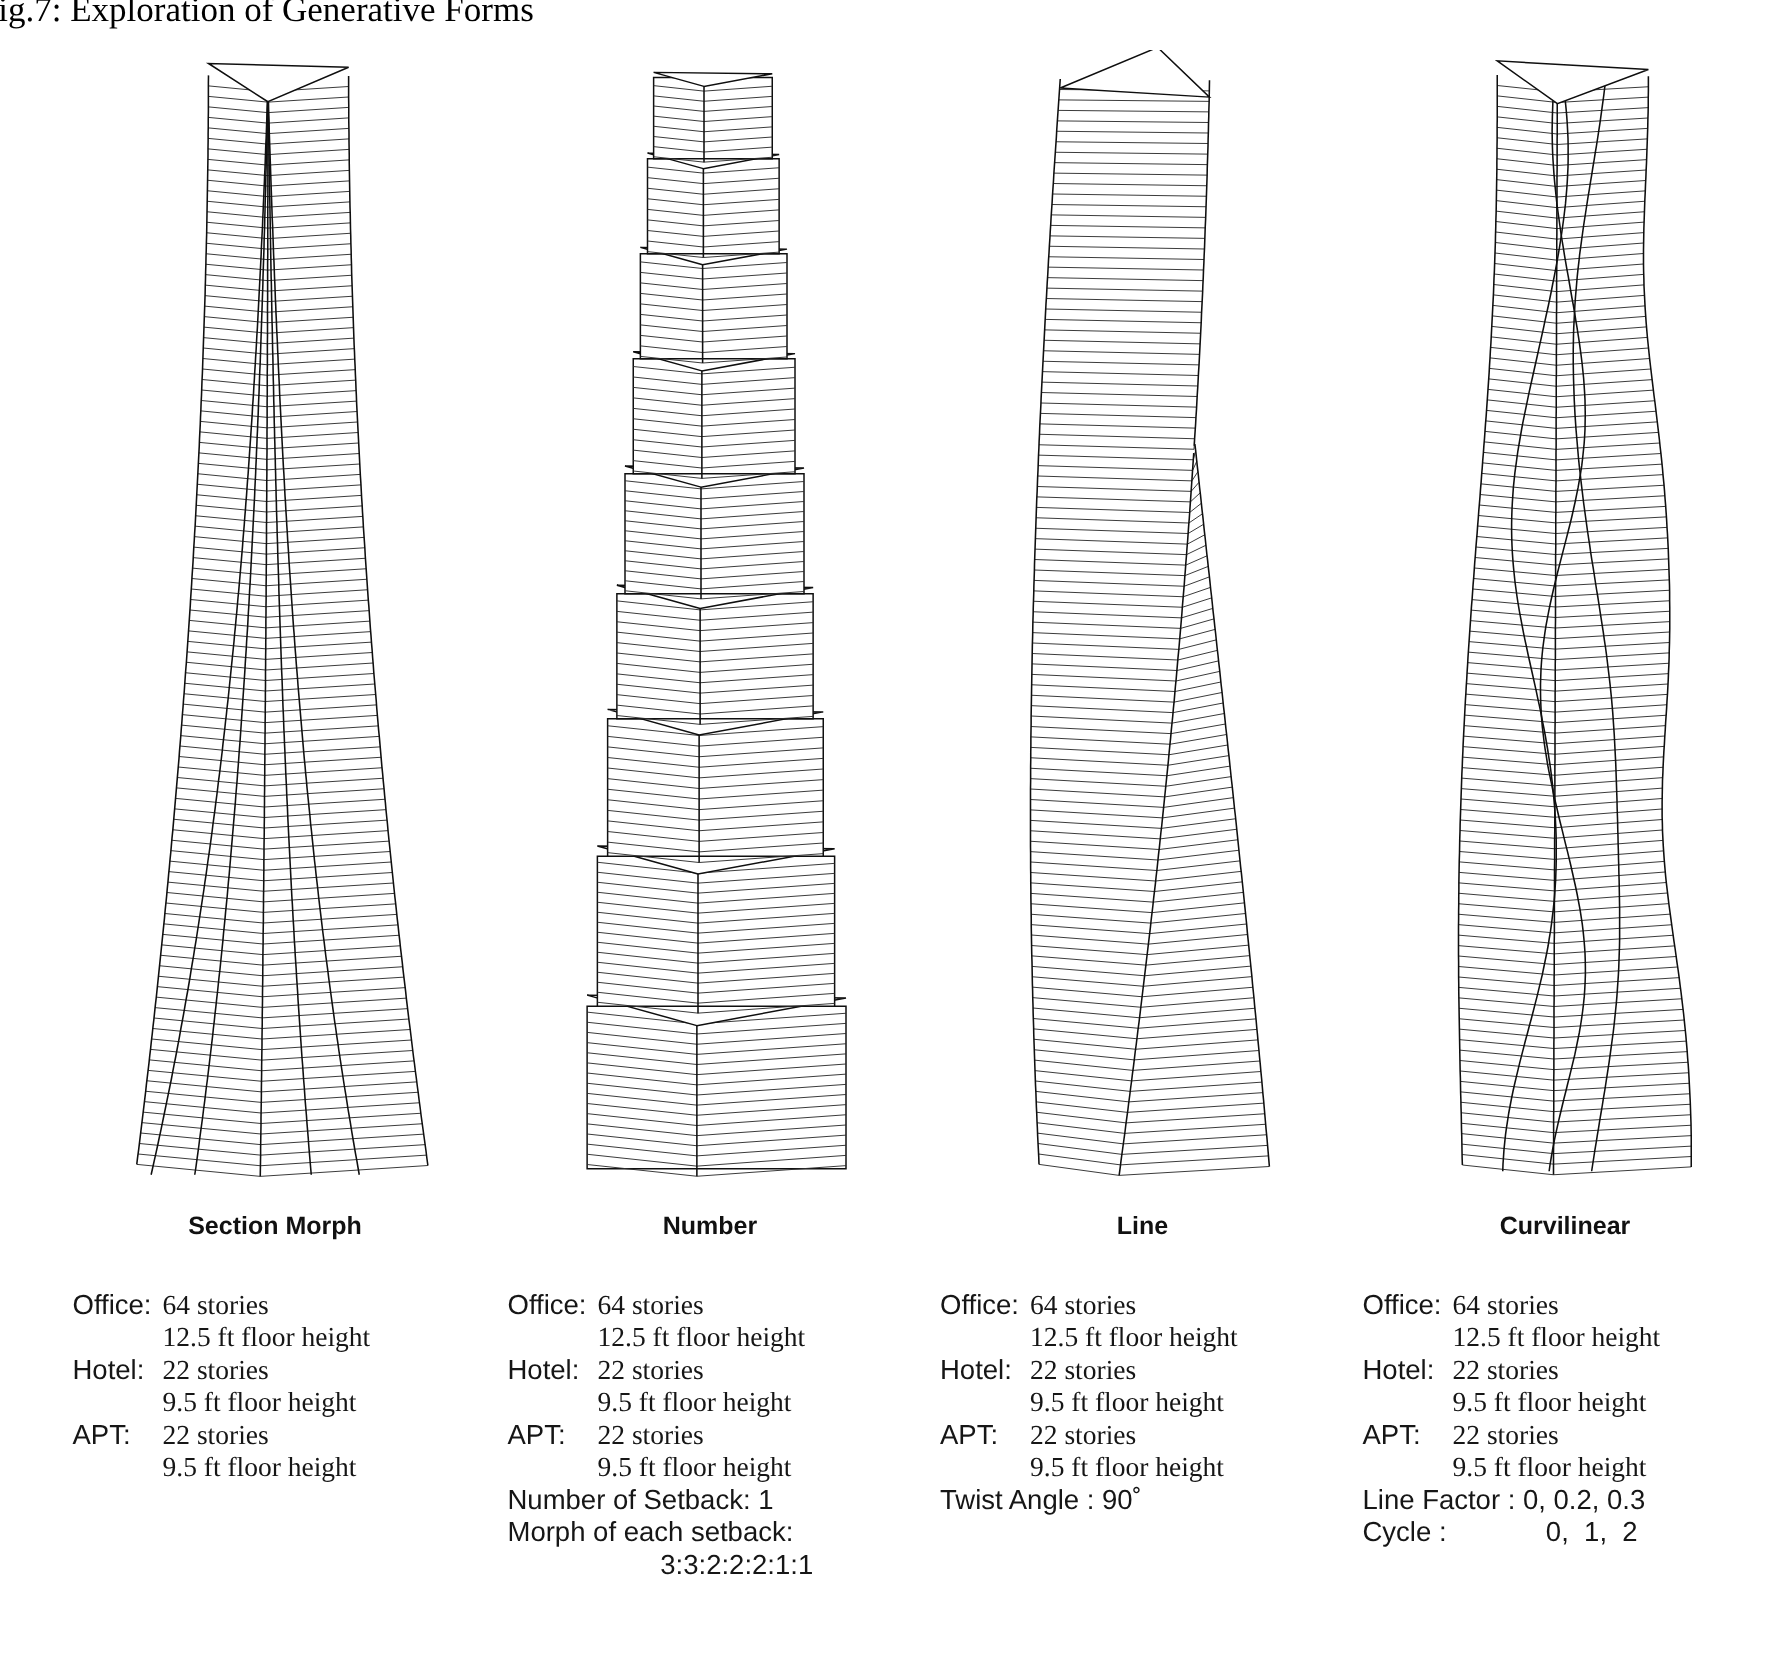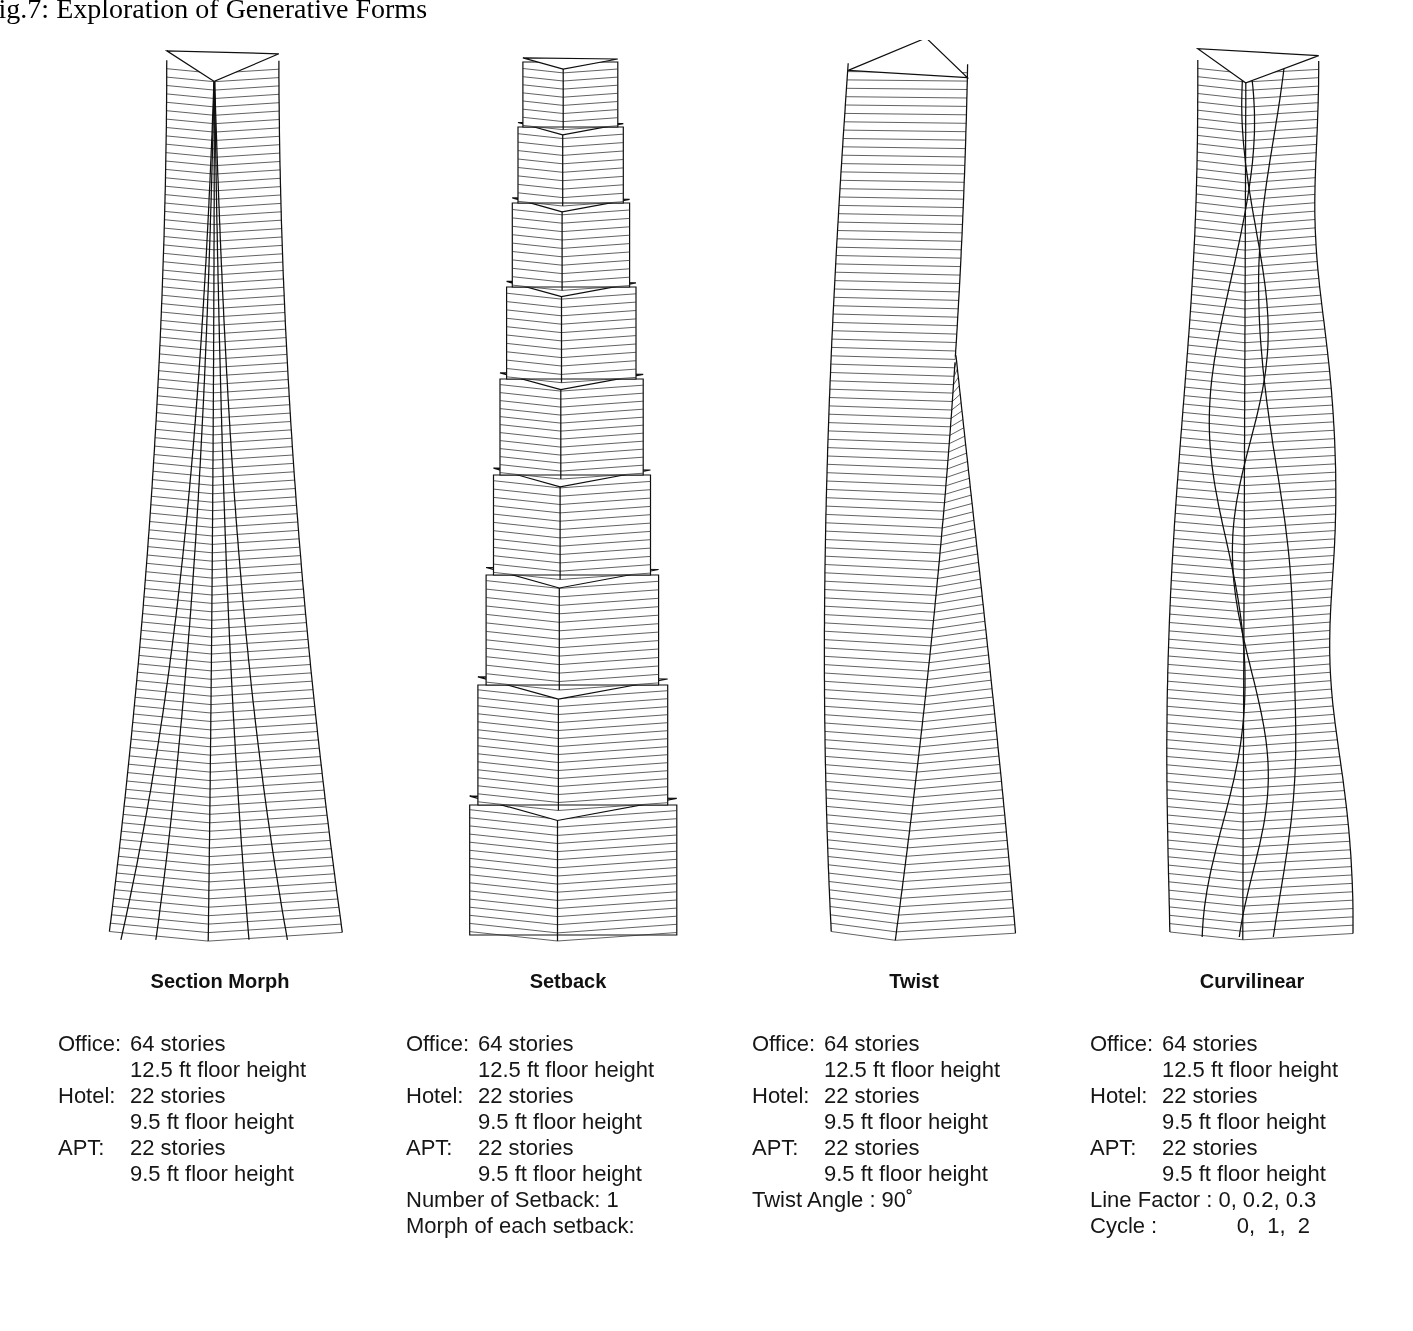--- a/index.html
+++ b/index.html
@@ -15,21 +15,21 @@
   }
   .columns{position:absolute;top:40px;left:0;width:1413px;height:1290px;padding-left:21px;}
   .col{position:absolute;top:0;width:336px;}
   .c0{left:52px}.c1{left:400px}.c2{left:746px}.c3{left:1084px}
   .tower-title{
     text-align:center;font-weight:bold;font-size:20px;margin-top:12px;color:#111;
   }
   .specs{margin-top:38px;padding-left:6px;font-size:22px;line-height:26px;color:#161616;}
   .spec-row{display:flex;}
   .spec-label{width:72px;flex:none;}
-  .spec-val{flex:1;}
+  .spec-val{flex:1;font-family:Liberation Serif, serif;}
   .spec-extra{white-space:pre-wrap;}
   svg{display:block;}
   svg .fl{fill:none;stroke:#2e2e2e;stroke-width:0.75;}
   svg .edge{fill:none;stroke:#0f0f0f;stroke-width:1.25;}
   svg .cap{fill:#ffffff;stroke:#0f0f0f;stroke-width:1.2;}
   svg .body{fill:#ffffff;stroke:#0f0f0f;stroke-width:1.2;}
 </style>
 </head>
 <body>
 
@@ -305,21 +305,21 @@
           <path d="M122.9 36.7L163.2 41.0L217.8 37.1" class="fl"></path>
           <path d="M122.9 44.8L163.2 49.1L217.8 45.2" class="fl"></path>
           <path d="M122.9 52.9L163.2 57.2L217.8 53.3" class="fl"></path>
           <path d="M122.9 61.0L163.2 65.4L217.8 61.5" class="fl"></path>
           <path d="M122.9 69.2L163.2 73.5L217.8 69.6" class="fl"></path>
           <path d="M122.9 77.3L163.2 81.6L217.8 77.7" class="fl"></path>
           <path d="M122.9 85.4L163.2 89.7L217.8 85.8" class="fl"></path>
           <path d="M163.2 24.7L163.2 89.7" class="edge"></path>
           <path d="M163.2 29.1L122.9 17.9L217.8 19.0Z" class="cap"></path>
         </svg>
-        <div class="tower-title">Setback</div>
+        <div class="tower-title">Number</div>
         <div class="specs">
           <div class="spec-row">
             <div class="spec-label">Office:</div>
             <div class="spec-val">
               <div>64 stories</div>
               <div>12.5 ft floor height</div>
             </div>
           </div>
           <div class="spec-row">
             <div class="spec-label">Hotel:</div>
@@ -330,20 +330,21 @@
           </div>
           <div class="spec-row">
             <div class="spec-label">APT:</div>
             <div class="spec-val">
               <div>22 stories</div>
               <div>9.5 ft floor height</div>
             </div>
           </div>
           <div class="spec-extra">Number of Setback: 1</div>
           <div class="spec-extra">Morph of each setback:</div>
+          <div class="spec-extra">                    3:3:2:2:2:1:1</div>
         </div>
       </div>
       <div class="col c2">
         <svg width="336" height="918" viewBox="0 0 336 918">
           <path d="M101.6 31.6L221.5 32.7" class="fl"></path>
           <path d="M101.1 39.9L221.3 41.1" class="fl"></path>
           <path d="M100.5 48.3L221.1 49.5" class="fl"></path>
           <path d="M99.9 56.7L220.9 58.0" class="fl"></path>
           <path d="M99.4 65.0L220.6 66.4" class="fl"></path>
           <path d="M98.8 73.4L220.4 74.8" class="fl"></path>
@@ -443,21 +444,21 @@
           <path d="M83.7 858.2L153.8 866.7L266.6 859.4" class="fl"></path>
           <path d="M84.0 866.5L152.7 875.1L267.3 867.8" class="fl"></path>
           <path d="M84.4 874.8L151.5 883.5L268.0 876.3" class="fl"></path>
           <path d="M84.8 883.2L150.4 891.9L268.8 884.7" class="fl"></path>
           <path d="M85.2 891.5L149.3 900.3L269.5 893.2" class="fl"></path>
           <path d="M209.0 322.4L208.6 328.3L208.2 334.1L207.8 340.0L207.4 345.8L207.0 351.6L206.6 357.5L206.2 363.3L205.8 369.2L205.4 375.0L204.9 380.9L204.5 386.7L204.1 392.6L203.6 398.4L203.2 404.2L202.7 410.1L202.3 415.9L201.8 421.8L201.4 427.6L200.9 433.5L200.4 439.3L199.9 445.2L199.5 451.0L199.0 456.8L198.5 462.7L198.0 468.5L197.5 474.4L197.0 480.2L196.4 486.1L195.9 491.9L195.4 497.7L194.9 503.6L194.3 509.4L193.8 515.3L193.3 521.1L192.7 526.9L192.2 532.8L191.6 538.6L191.0 544.5L190.5 550.3L189.9 556.1L189.3 562.0L188.8 567.8L188.2 573.7L187.6 579.5L187.0 585.3L186.4 591.2L185.8 597.0L185.2 602.9L184.6 608.7L184.0 614.5L183.4 620.4L182.7 626.2L182.1 632.0L181.5 637.9L180.8 643.7L180.2 649.6L179.6 655.4L178.9 661.2L178.3 667.1L177.6 672.9L176.9 678.7L176.3 684.6L175.6 690.4L174.9 696.2L174.3 702.1L173.6 707.9L172.9 713.7L172.2 719.6L171.5 725.4L170.8 731.3L170.1 737.1L169.4 742.9L168.7 748.8L168.0 754.6L167.3 760.4L166.6 766.2L165.9 772.1L165.2 777.9L164.4 783.7L163.7 789.6L163.0 795.4L162.2 801.2L161.5 807.1L160.8 812.9L160.0 818.7L159.3 824.6L158.5 830.4L157.8 836.2L157.0 842.0L156.3 847.9L155.5 853.7L154.7 859.5L154.0 865.4L153.2 871.2L152.4 877.0L151.6 882.8L150.8 888.7L150.1 894.5L149.3 900.3" class="edge"></path>
           <path d="M102.2 23.2L101.8 29.0L101.4 34.8L101.0 40.6L100.6 46.4L100.2 52.2L99.8 58.0L99.4 63.8L99.1 69.6L98.7 75.4L98.3 81.2L97.9 87.0L97.5 92.8L97.1 98.6L96.8 104.4L96.4 110.2L96.0 116.0L95.7 121.8L95.3 127.6L94.9 133.4L94.6 139.2L94.2 145.0L93.9 150.8L93.5 156.6L93.2 162.4L92.8 168.2L92.5 174.0L92.2 179.8L91.8 185.6L91.5 191.3L91.2 197.1L90.8 202.9L90.5 208.7L90.2 214.5L89.9 220.3L89.6 226.1L89.3 231.9L89.0 237.7L88.7 243.5L88.4 249.3L88.1 255.1L87.8 260.9L87.5 266.7L87.2 272.5L86.9 278.3L86.7 284.0L86.4 289.8L86.1 295.6L85.8 301.4L85.6 307.2L85.3 313.0L85.1 318.8L84.8 324.6L84.6 330.4L84.4 336.2L84.1 342.0L83.9 347.7L83.7 353.5L83.4 359.3L83.2 365.1L83.0 370.9L82.8 376.7L82.6 382.5L82.4 388.3L82.2 394.1L82.0 399.8L81.8 405.6L81.6 411.4L81.5 417.2L81.3 423.0L81.1 428.8L81.0 434.6L80.8 440.4L80.6 446.2L80.5 451.9L80.3 457.7L80.2 463.5L80.1 469.3L79.9 475.1L79.8 480.9L79.7 486.7L79.6 492.4L79.5 498.2L79.4 504.0L79.3 509.8L79.2 515.6L79.1 521.4L79.0 527.2L78.9 533.0L78.9 538.7L78.8 544.5L78.7 550.3L78.7 556.1L78.6 561.9L78.6 567.7L78.5 573.4L78.5 579.2L78.5 585.0L78.4 590.8L78.4 596.6L78.4 602.4L78.4 608.2L78.4 613.9L78.4 619.7L78.4 625.5L78.4 631.3L78.4 637.1L78.5 642.9L78.5 648.6L78.5 654.4L78.6 660.2L78.6 666.0L78.7 671.8L78.7 677.6L78.8 683.3L78.9 689.1L79.0 694.9L79.0 700.7L79.1 706.5L79.2 712.3L79.3 718.0L79.4 723.8L79.6 729.6L79.7 735.4L79.8 741.2L79.9 747.0L80.1 752.7L80.2 758.5L80.4 764.3L80.5 770.1L80.7 775.9L80.9 781.7L81.0 787.4L81.2 793.2L81.4 799.0L81.6 804.8L81.8 810.6L82.0 816.4L82.2 822.1L82.4 827.9L82.7 833.7L82.9 839.5L83.1 845.3L83.4 851.1L83.6 856.8L83.9 862.6L84.1 868.4L84.4 874.2L84.7 880.0L85.0 885.7L85.2 891.5" class="edge"></path>
           <path d="M221.6 24.2L221.5 30.1L221.4 35.9L221.3 41.8L221.1 47.6L221.0 53.5L220.8 59.3L220.7 65.2L220.5 71.0L220.4 76.9L220.2 82.7L220.0 88.6L219.8 94.4L219.7 100.3L219.5 106.1L219.3 112.0L219.1 117.8L218.9 123.6L218.7 129.5L218.5 135.3L218.2 141.2L218.0 147.0L217.8 152.9L217.6 158.7L217.3 164.6L217.1 170.4L216.8 176.3L216.6 182.1L216.3 188.0L216.1 193.8L215.8 199.7L215.5 205.5L215.2 211.3L215.0 217.2L214.7 223.0L214.4 228.9L214.1 234.7L213.8 240.6L213.5 246.4L213.2 252.3L212.8 258.1L212.5 264.0L212.2 269.8L211.8 275.7L211.5 281.5L211.2 287.4L210.8 293.2L210.5 299.0L210.1 304.9L209.7 310.7L209.4 316.6L209.9 315.2L210.6 321.1L211.2 326.9L211.8 332.7L212.5 338.5L213.1 344.4L213.7 350.2L214.4 356.0L215.0 361.8L215.6 367.7L216.3 373.5L216.9 379.3L217.5 385.1L218.2 391.0L218.8 396.8L219.4 402.6L220.1 408.5L220.7 414.3L221.4 420.1L222.0 425.9L222.6 431.8L223.3 437.6L223.9 443.4L224.5 449.3L225.2 455.1L225.8 460.9L226.5 466.8L227.1 472.6L227.7 478.4L228.4 484.2L229.0 490.1L229.7 495.9L230.3 501.7L230.9 507.6L231.6 513.4L232.2 519.2L232.8 525.1L233.5 530.9L234.1 536.7L234.7 542.6L235.4 548.4L236.0 554.2L236.6 560.1L237.3 565.9L237.9 571.8L238.5 577.6L239.1 583.4L239.8 589.3L240.4 595.1L241.0 600.9L241.6 606.8L242.3 612.6L242.9 618.4L243.5 624.3L244.1 630.1L244.7 636.0L245.3 641.8L245.9 647.6L246.5 653.5L247.2 659.3L247.8 665.2L248.4 671.0L249.0 676.8L249.6 682.7L250.2 688.5L250.8 694.4L251.4 700.2L251.9 706.1L252.5 711.9L253.1 717.7L253.7 723.6L254.3 729.4L254.9 735.3L255.5 741.1L256.0 747.0L256.6 752.8L257.2 758.6L257.7 764.5L258.3 770.3L258.9 776.2L259.4 782.0L260.0 787.9L260.5 793.7L261.1 799.6L261.6 805.4L262.2 811.3L262.7 817.1L263.3 823.0L263.8 828.8L264.3 834.7L264.9 840.5L265.4 846.4L265.9 852.2L266.4 858.0L266.9 863.9L267.5 869.7L268.0 875.6L268.5 881.4L269.0 887.3L269.5 893.2" class="edge"></path>
           <path d="M221.6 37.7L102.2 30.4L180.1 -2.1Z" class="cap"></path>
         </svg>
-        <div class="tower-title">Twist</div>
+        <div class="tower-title">Line</div>
         <div class="specs">
           <div class="spec-row">
             <div class="spec-label">Office:</div>
             <div class="spec-val">
               <div>64 stories</div>
               <div>12.5 ft floor height</div>
             </div>
           </div>
           <div class="spec-row">
             <div class="spec-label">Hotel:</div>

